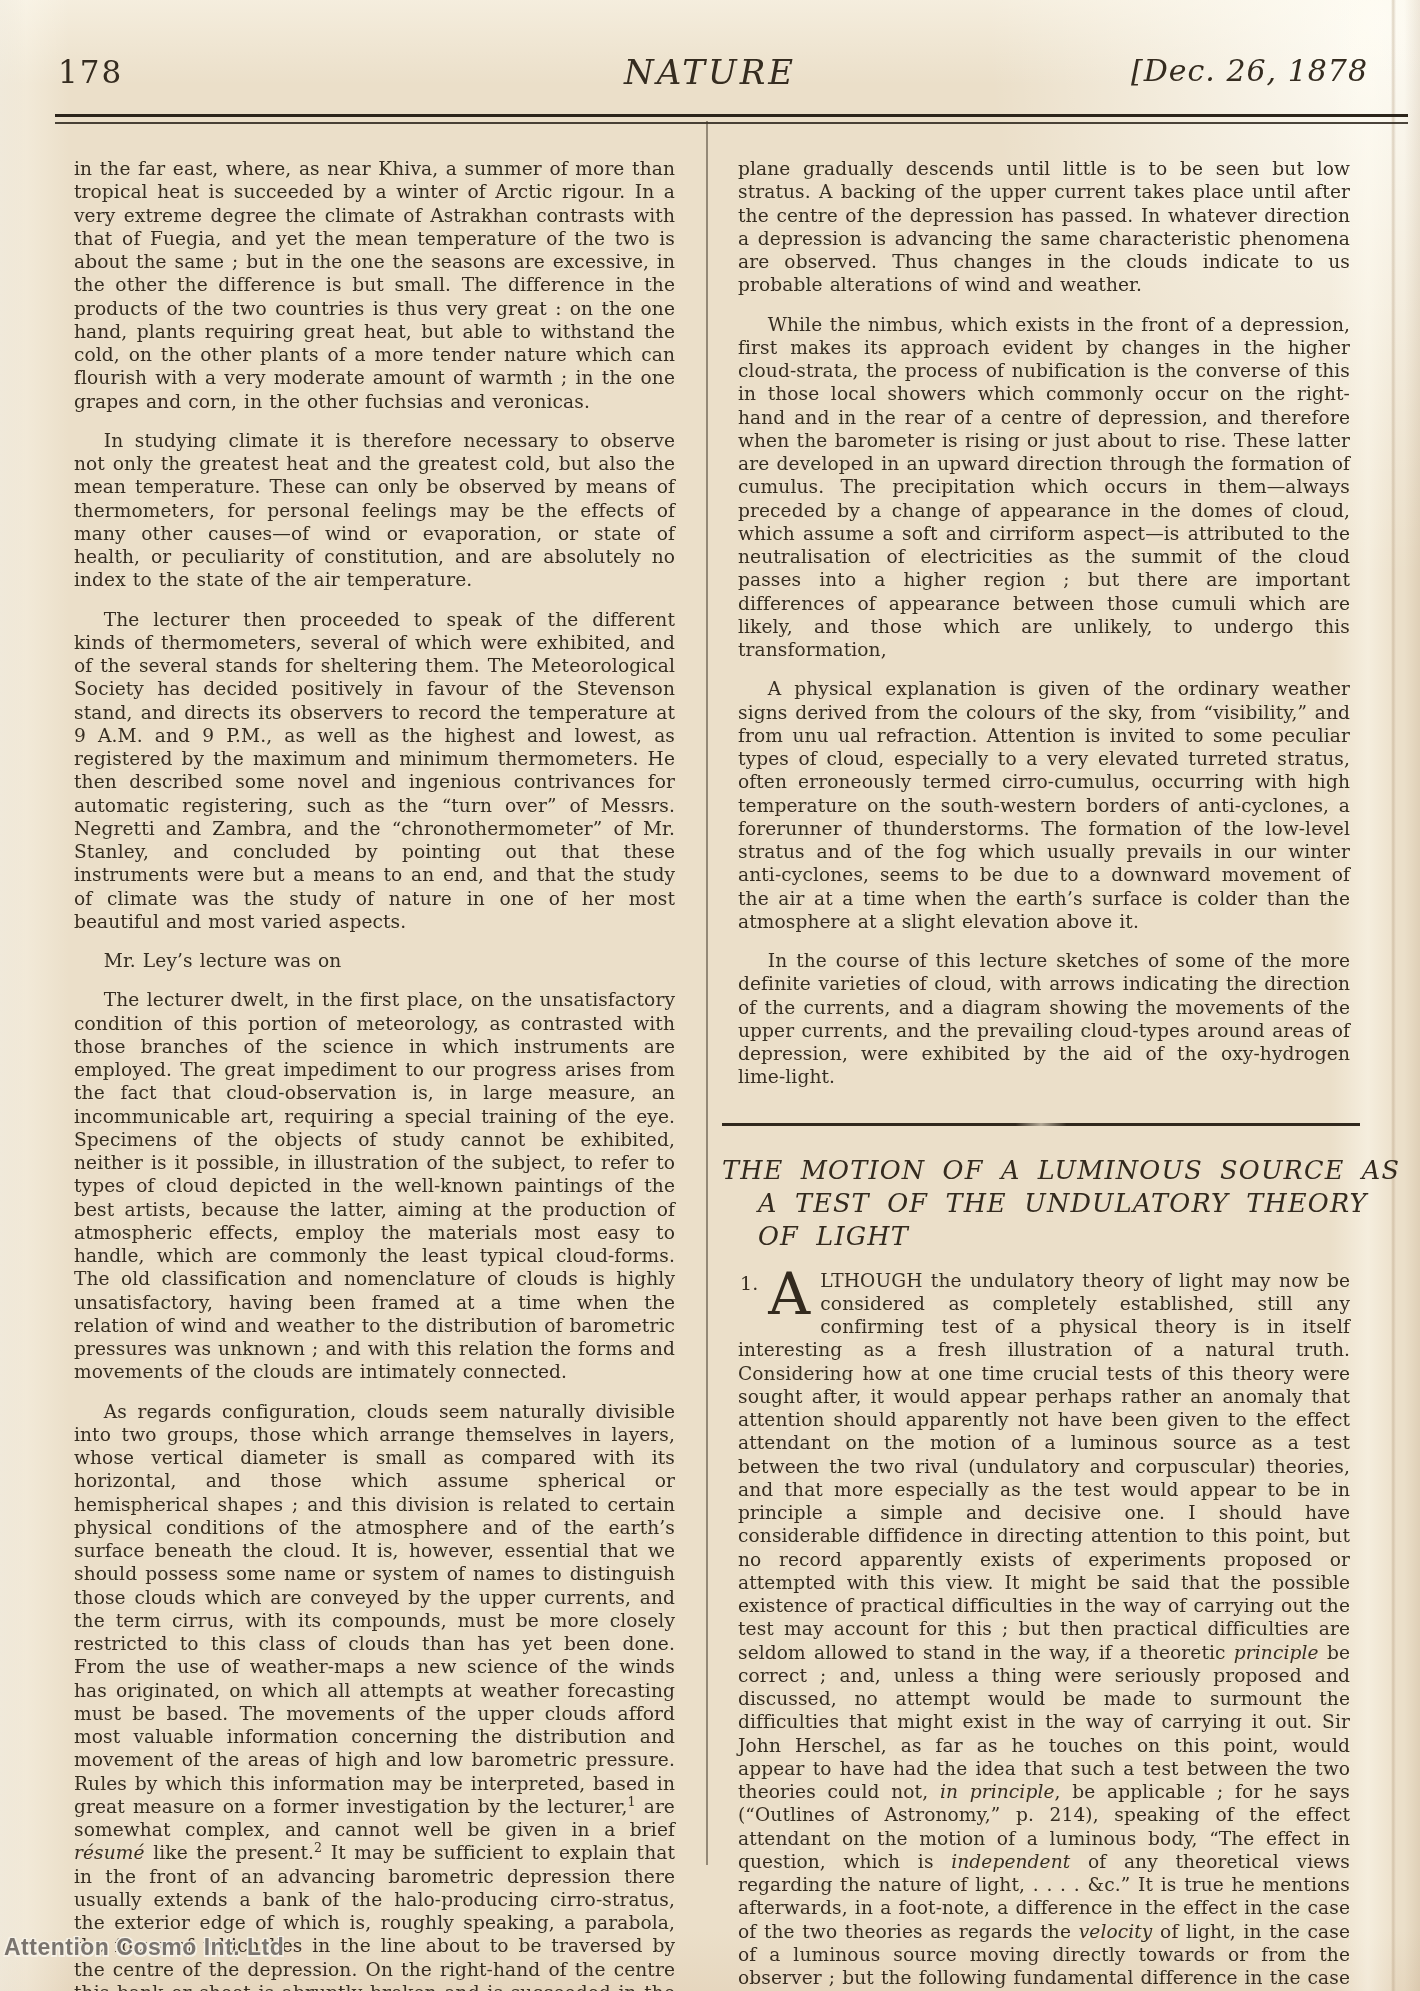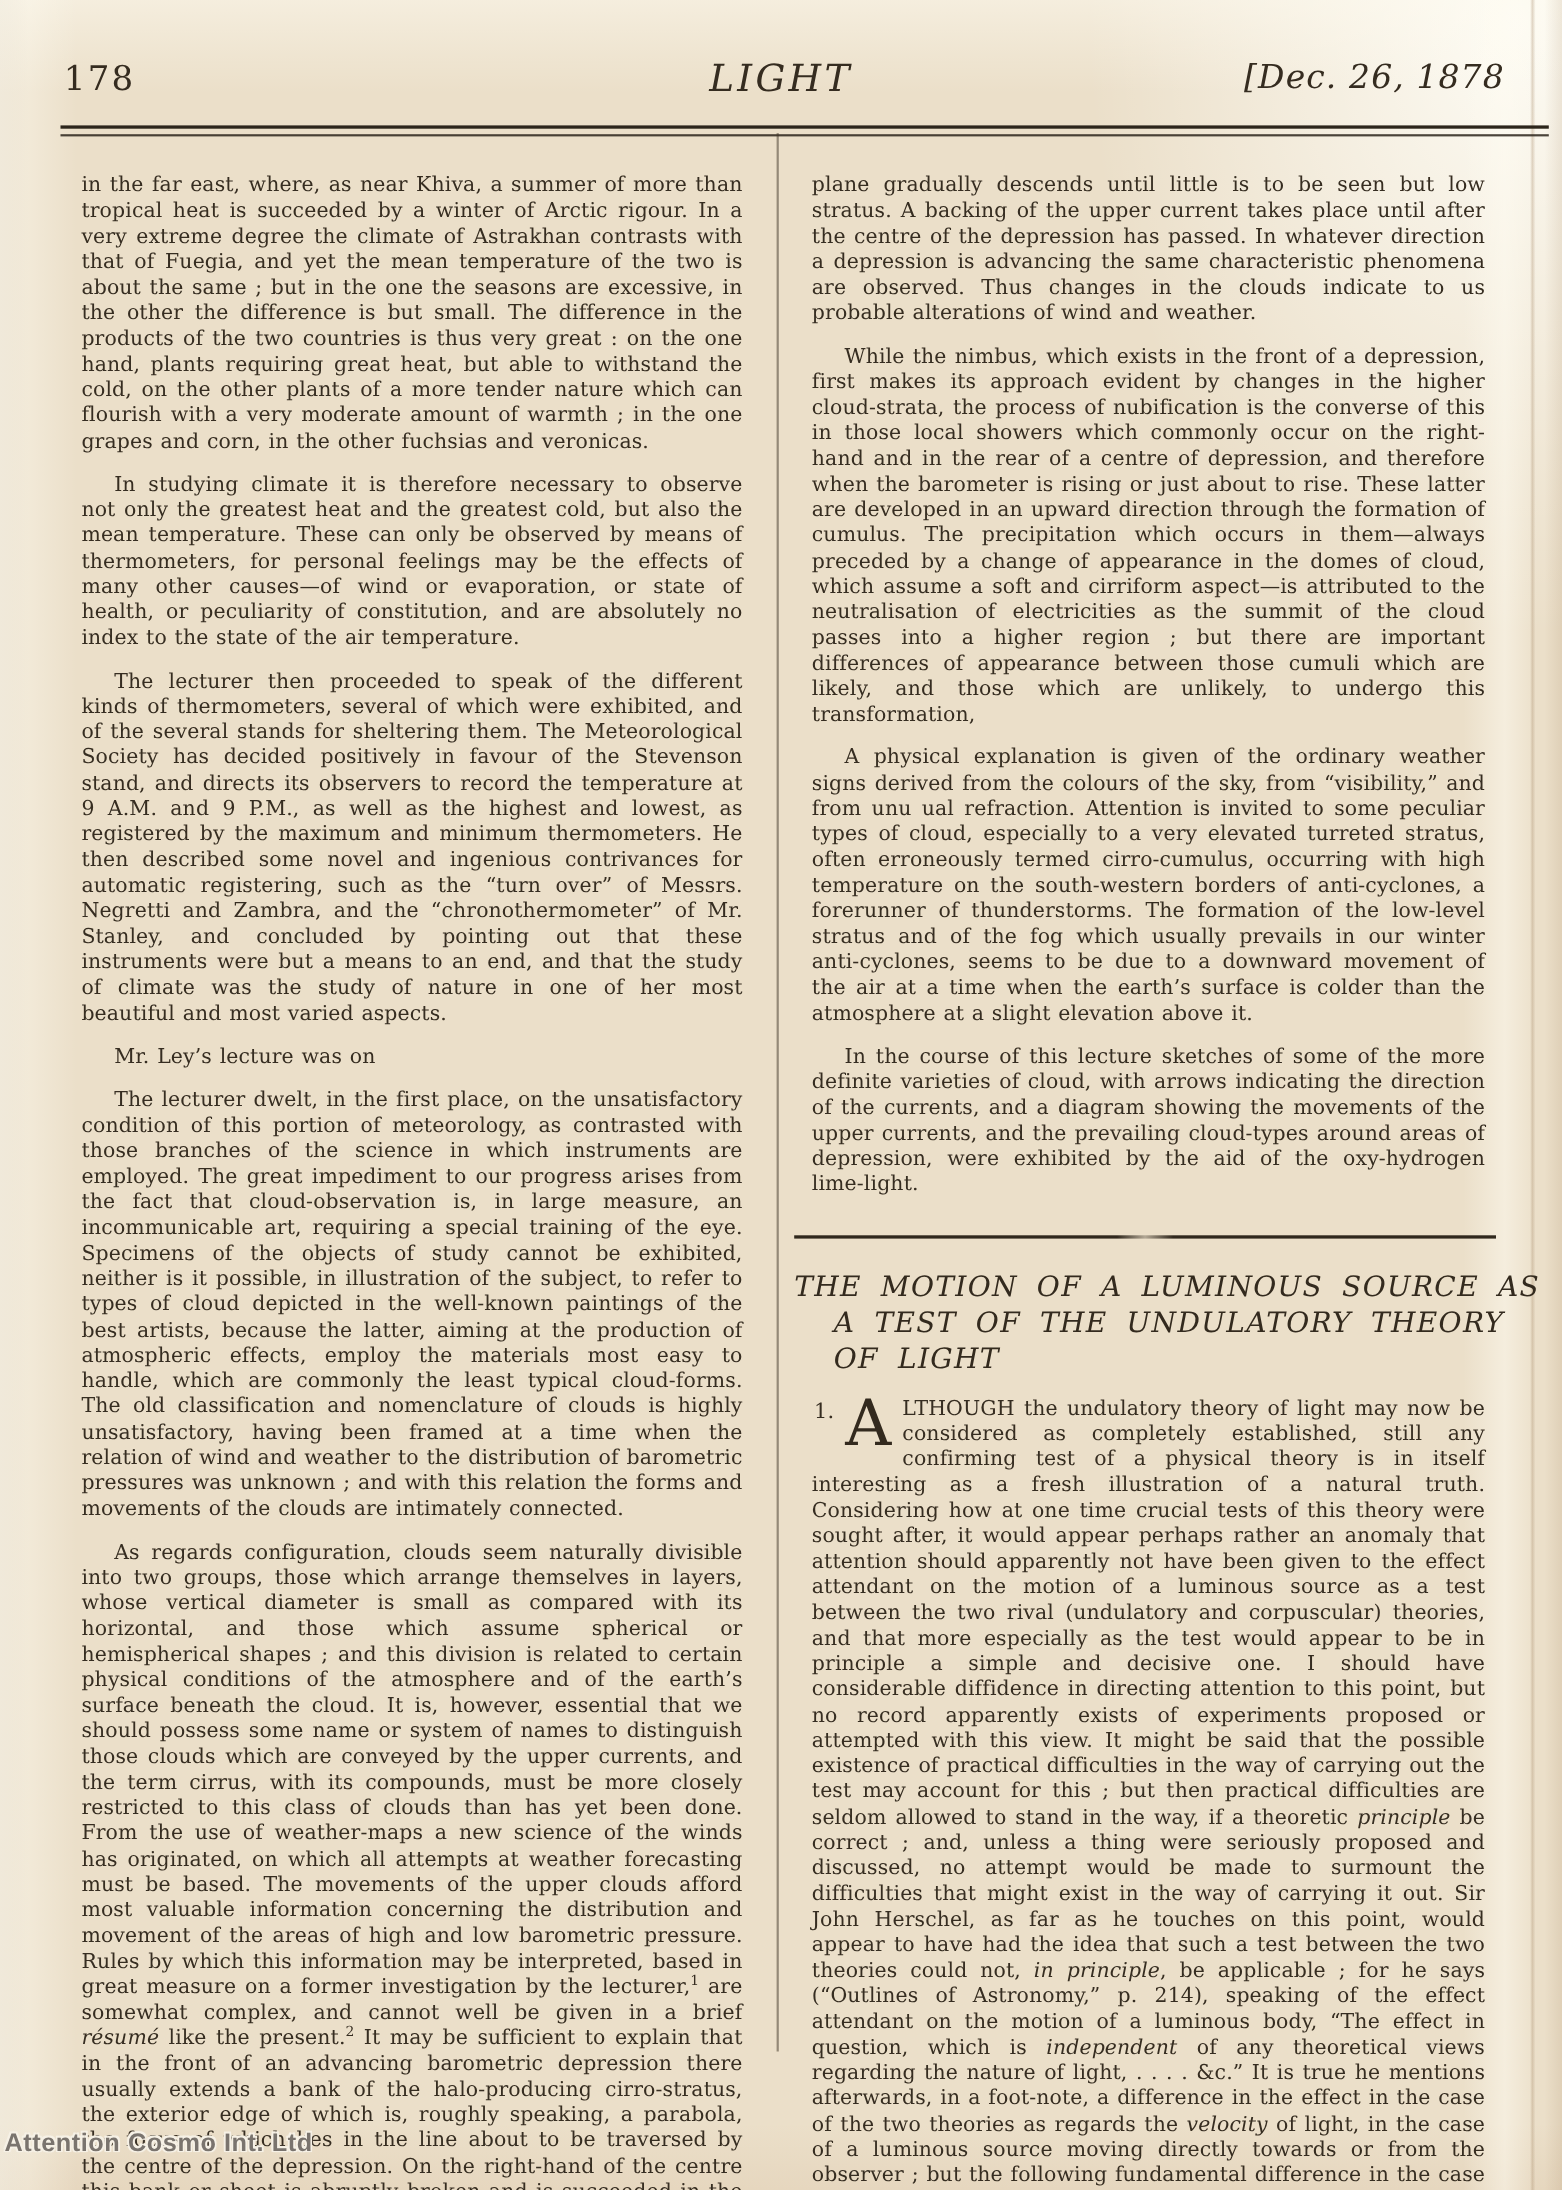--- a/index.html
+++ b/index.html
@@ -58,21 +58,21 @@
 
   .watermark{position:absolute;left:4px;top:1934px;
     font-family:"Liberation Sans",sans-serif;font-weight:700;font-size:23px;
     color:#7a746e;letter-spacing:.5px;
     text-shadow:-1.5px -1.5px 0 #f6f1e6,1.5px -1.5px 0 #f6f1e6,-1.5px 1.5px 0 #f6f1e6,1.5px 1.5px 0 #f6f1e6,0 0 3px #fffdf7;}
 </style>
 </head>
 <body>
 
 <div class="page-num">178</div>
-<div class="journal">LIGHT</div>
+<div class="journal">NATURE</div>
 <div class="date">[Dec. 26, 1878</div>
 <div class="head-rule"></div>
 <div class="col-divider"></div>
 
 <div class="col col-left">
     <p class="para"><span>in the far east, where, as near Khiva, a summer of more than tropical heat is succeeded by a winter of Arctic rigour.  In a very extreme degree the climate of Astrakhan contrasts with that of Fuegia, and yet the mean temperature of the two is about the same ; but in the one the seasons are excessive, in the other the difference is but small.  The difference in the products of the two countries is thus very great : on the one hand, plants requiring great heat, but able to withstand the cold, on the other plants of a more tender nature which can flourish with a very moderate amount of warmth ; in the one grapes and corn, in the other fuchsias and veronicas.</span></p>
     <p class="para ind"><span>In studying climate it is therefore necessary to observe not only the greatest heat and the greatest cold, but also the mean temperature.  These can only be observed by means of thermometers, for personal feelings may be the effects of many other causes—of wind or evaporation, or state of health, or peculiarity of constitution, and are absolutely no index to the state of the air temperature.</span></p>
     <p class="para ind"><span>The lecturer then proceeded to speak of the different kinds of thermometers, several of which were exhibited, and of the several stands for sheltering them.  The Meteorological Society has decided positively in favour of the Stevenson stand, and directs its observers to record the temperature at 9 A.M. and 9 P.M., as well as the highest and lowest, as registered by the maximum and minimum thermometers.  He then described some novel and ingenious contrivances for automatic registering, such as the “turn over” of Messrs. Negretti and Zambra, and the “chronothermometer” of Mr. Stanley, and concluded by pointing out that these instruments were but a means to an end, and that the study of climate was the study of nature in one of her most beautiful and most varied aspects.</span></p>
     <p class="para ind gap"><span>Mr. Ley’s lecture was on</span></p>
     <p class="para ind"><span>The lecturer dwelt, in the first place, on the unsatisfactory condition of this portion of meteorology, as contrasted with those branches of the science in which instruments are employed.  The great impediment to our progress arises from the fact that cloud-observation is, in large measure, an incommunicable art, requiring a special training of the eye. Specimens of the objects of study cannot be exhibited, neither is it possible, in illustration of the subject, to refer to types of cloud depicted in the well-known paintings of the best artists, because the latter, aiming at the production of atmospheric effects, employ the materials most easy to handle, which are commonly the least typical cloud-forms.  The old classification and nomenclature of clouds is highly unsatisfactory, having been framed at a time when the relation of wind and weather to the distribution of barometric pressures was unknown ; and with this relation the forms and movements of the clouds are intimately connected.</span></p>

